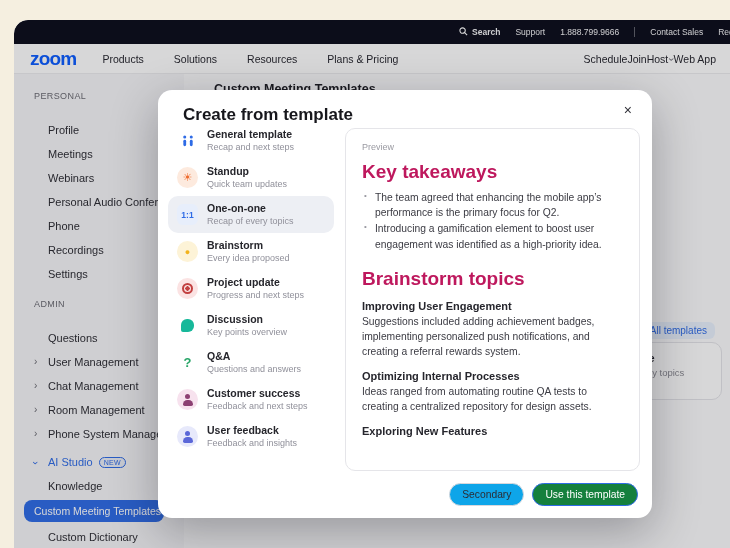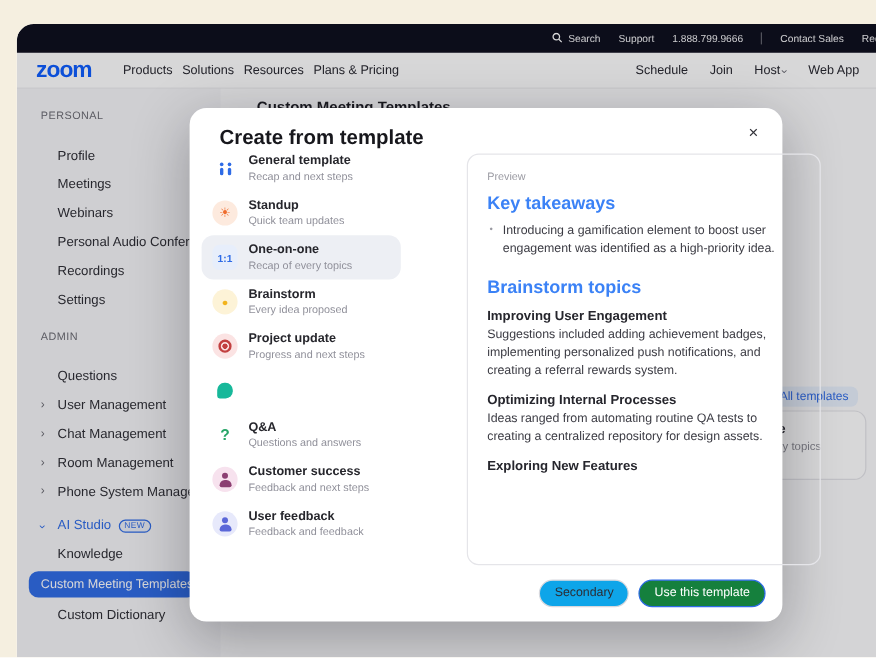--- a/index.html
+++ b/index.html
@@ -3,28 +3,28 @@
 <meta charset="utf-8">
 <style>
   * { margin:0; padding:0; box-sizing:border-box; }
   body { font-family:"Liberation Sans", sans-serif; }
   #screen { position:relative; width:730px; height:548px; background:#f5efe0; overflow:hidden; }
   #window { position:absolute; left:14px; top:20px; right:0; bottom:0; background:#fcfcfd; border-top-left-radius:14px; overflow:hidden; }
 
   
   .topbar { position:relative; height:24px; background:#0c0d1b; border-top-left-radius:14px; overflow:hidden; }
   .topbar-inner { position:absolute; right:-52px; top:0; height:100%; display:flex; align-items:center; gap:15px; color:#f2f2f4; font-size:8.5px; white-space:nowrap; }
-  .topbar .search { display:flex; align-items:flex-start; gap:4px; }
+  .topbar .search { display:flex; align-items:flex-start; gap:4px;font-weight:bold; }
   .topbar .sep { width:1px; height:10px; background:rgba(255,255,255,.35); }
 
   
   .header { height:30px; background:#ffffff; display:flex; align-items:center; padding:0 14px 0 16px; font-size:10.5px; color:#26262e; border-bottom:1px solid #ececee; }
   .logo { color:#0b5cff; font-weight:700; font-size:19px; letter-spacing:-0.8px; margin-right:26px; line-height:1; }
-  .nav { display:flex; gap:8px; }
-  .header-right { margin-left:auto; display:flex; gap:18px; align-items:center; white-space:nowrap; }
+  .nav { display:flex; gap:30px; }
+  .header-right { margin-left:auto; display:flex; align-items:center; white-space:nowrap; }
   .chev { display:inline-block; color:#6a6a72; font-size:10px; transform:rotate(90deg); transform-origin:center; margin-left:2px; }
 
   .body { position:absolute; top:54px; left:0; right:0; bottom:0; display:flex; }
 
   
   .sidebar { width:170px; flex-shrink:0; background:#f6f6f8; padding-top:14px; font-size:11px; color:#2c2c33; }
   .section-label { font-size:9px; color:#6a6a72; letter-spacing:.4px; padding:0 0 0 20px; height:16px; line-height:16px; margin-bottom:14px; }
   .section-label.admin { margin-top:10px; }
   .side-item { height:24px; line-height:24px; padding-left:34px; cursor:pointer; white-space:nowrap; }
   .side-item.expand { position:relative; }
@@ -63,23 +63,23 @@
   .ic-project .target { width:11px; height:11px; border:2px solid #c24040; border-radius:50%; background:radial-gradient(circle, #c24040 0 2px, transparent 2.4px); }
   .ic-discussion .blob { width:13px; height:13px; background:#17b89a; border-radius:6px 6px 6px 2px; }
   .ic-qa { color:#27a567; font-size:13px; font-weight:700; }
   .ic-customer { background:#f7e2ee; color:#8c3f72; }
   .ic-userfb   { background:#e7e9fb; color:#5b67d8; }
   .person { position:relative; width:12px; height:12px; display:inline-block; }
   .person::before { content:""; position:absolute; top:0; left:3.5px; width:5px; height:5px; border-radius:50%; background:currentColor; }
   .person::after  { content:""; position:absolute; bottom:0; left:1px; width:10px; height:6px; border-radius:5px 5px 2px 2px; background:currentColor; }
 
   
-  .preview { position:absolute; left:187px; top:38px; width:295px; height:343px; border:1px solid #e5e5e9; border-radius:10px; padding:13px 16px 0 16px; overflow:hidden;margin-left:44px; }
+  .preview { position:absolute; left:187px; top:38px; width:295px; height:343px; border:1px solid #e5e5e9; border-radius:10px; padding:13px 16px 0 16px; overflow:hidden; }
   .preview-label { font-size:9px; color:#9a9aa2; }
-  .pv-h1 { font-size:15px; font-weight:700; color:#3b82f6; margin:9px 0 7px 0; }
+  .pv-h1 { font-size:19px; font-weight:700; color:#be185d; margin:9px 0 7px 0; }
   .pv-h1.second { margin-top:16px; }
   .pv-ul { list-style:none; }
   .pv-ul li { position:relative; padding-left:13px; font-size:10.3px; color:#3b3b43; line-height:1.48; margin-bottom:1px; }
   .pv-ul li::before { content:"•"; position:absolute; left:2px; top:0; color:#9a9aa2; font-size:8px; }
   .pv-h3 { font-size:11px; font-weight:700; color:#26262d; margin:10px 0 3px 0; }
   .pv-p  { font-size:10.3px; color:#3b3b43; line-height:1.45; }
 
   .modal-footer { position:absolute; right:14px; bottom:12px; display:flex; gap:8px; }
   .btn { font-size:10.3px; border-radius:15px; padding:5px 12px; cursor:pointer; font-family:"Liberation Sans",sans-serif; }
   .btn.secondary { background:#0ea5e9; border:1px solid #d8d8dd; color:#2c2c33; }
@@ -125,20 +125,21 @@
     </div>
 
     <div class="body">
 
       <div class="sidebar">
         <div class="section-label">PERSONAL</div>
         <div class="side-item">Profile</div>
         <div class="side-item">Meetings</div>
         <div class="side-item">Webinars</div>
         <div class="side-item">Personal Audio Conference</div>
+        <div class="side-item">Phone</div>
         <div class="side-item">Recordings</div>
         <div class="side-item">Settings</div>
 
         <div class="section-label admin">ADMIN</div>
         <div class="side-item">Questions</div>
         <div class="side-item expand"><span class="chev-r">›</span><span>User Management</span></div>
         <div class="side-item expand"><span class="chev-r">›</span><span>Chat Management</span></div>
         <div class="side-item expand"><span class="chev-r">›</span><span>Room Management</span></div>
         <div class="side-item expand"><span class="chev-r">›</span><span>Phone System Management</span></div>
         <div class="side-item ai"><span class="chev-d">›</span><span>AI Studio</span><span class="badge-new">NEW</span></div>
@@ -205,20 +206,24 @@
             </span>
           <span class="tpl-text">
               <span class="tpl-name">Project update</span>
               <span class="tpl-desc">Progress and next steps</span>
             </span>
         </div>
         <div class="tpl-item">
           <span class="tpl-icon ic-discussion">
               <span class="blob"></span>
             </span>
+          <span class="tpl-text">
+              <span class="tpl-name">Discussion</span>
+              <span class="tpl-desc">Key points overview</span>
+            </span>
         </div>
         <div class="tpl-item">
           <span class="tpl-icon ic-qa">?</span>
           <span class="tpl-text">
               <span class="tpl-name">Q&amp;A</span>
               <span class="tpl-desc">Questions and answers</span>
             </span>
         </div>
         <div class="tpl-item">
           <span class="tpl-icon ic-customer">
@@ -228,29 +233,30 @@
               <span class="tpl-name">Customer success</span>
               <span class="tpl-desc">Feedback and next steps</span>
             </span>
         </div>
         <div class="tpl-item">
           <span class="tpl-icon ic-userfb">
               <span class="person"></span>
             </span>
           <span class="tpl-text">
               <span class="tpl-name">User feedback</span>
-              <span class="tpl-desc">Feedback and feedback</span>
+              <span class="tpl-desc">Feedback and insights</span>
             </span>
         </div>
       </div>
 
       <div class="preview">
         <div class="preview-label">Preview</div>
         <div class="pv-h1">Key takeaways</div>
         <ul class="pv-ul">
+          <li>The team agreed that enhancing the mobile app’s performance is the primary focus for Q2.</li>
           <li>Introducing a gamification element to boost user engagement was identified as a high-priority idea.</li>
         </ul>
         <div class="pv-h1 second">Brainstorm topics</div>
         <div class="pv-h3">Improving User Engagement</div>
         <div class="pv-p">Suggestions included adding achievement badges, implementing personalized push notifications, and creating a referral rewards system.</div>
         <div class="pv-h3">Optimizing Internal Processes</div>
         <div class="pv-p">Ideas ranged from automating routine QA tests to creating a centralized repository for design assets.</div>
         <div class="pv-h3">Exploring New Features</div>
 
       </div>

